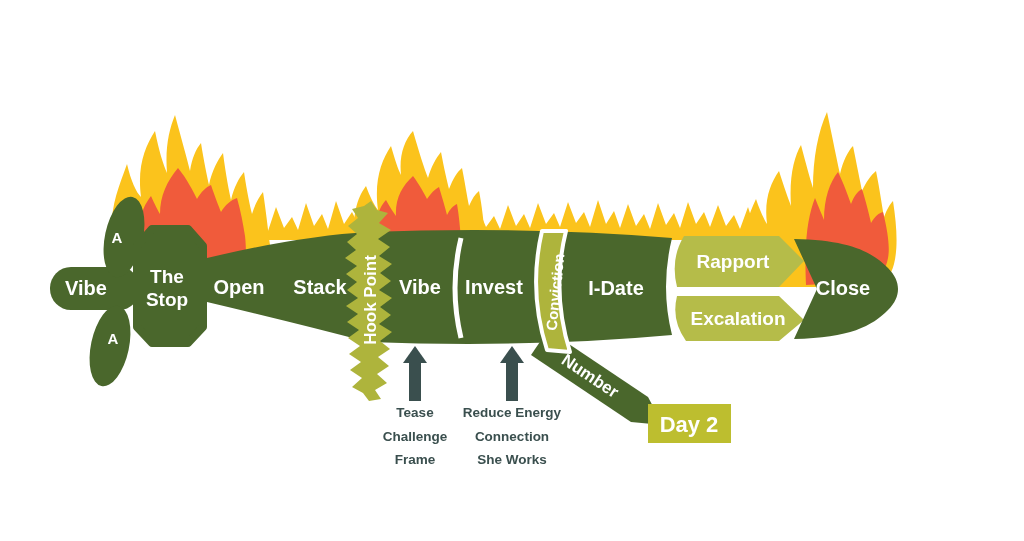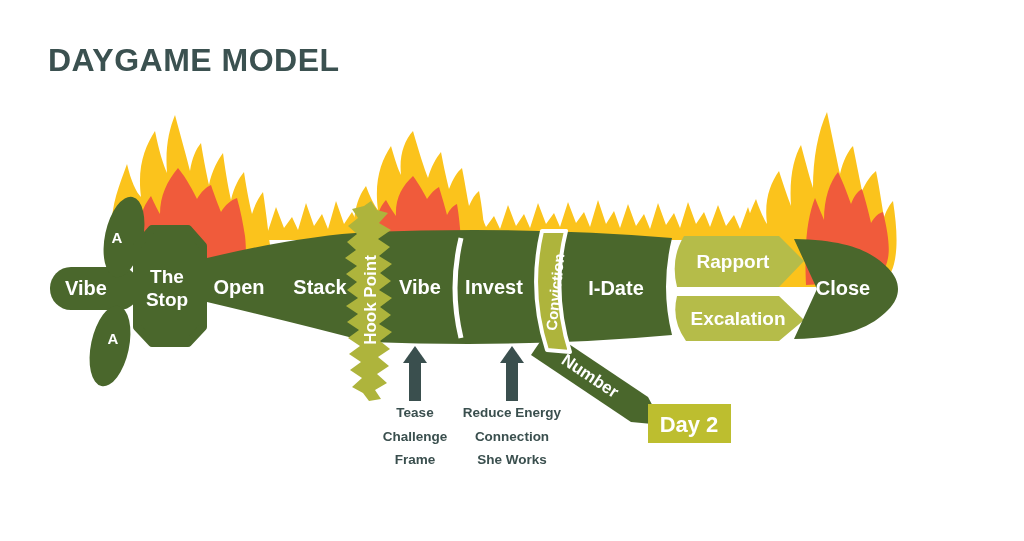--- a/index.html
+++ b/index.html
@@ -15,21 +15,20 @@
   .conv-label{fill:#ffffff;font-size:15px;font-weight:bold;}
   .a-label{fill:#ffffff;font-size:15px;font-weight:bold;}
   .day2-label{fill:#ffffff;font-size:22px;font-weight:bold;}
   .note{fill:#3a4f4e;font-size:13.5px;font-weight:bold;}
 </style>
 </head>
 <body>
 
 <div class="stage">
 
-  <div class="title">DAYGAME MODEL</div>
 
   <svg width="1024" height="541" viewBox="0 0 1024 541">
 
     <g>
 
       <path fill="#fbc31c" d="
         M195,240 L200,233 L206,221 L212,231 L219,212 L226,229 L233,222 L238,232
         L246,210 L254,230 L262,219 L268,231 L276,207 L284,228 L292,217 L298,230
         L306,203 L314,226 L322,214 L328,229 L336,201 L344,224 L352,212 L360,228
         L368,210 L376,228 L384,214 L392,229 L400,212 L408,228 L416,206 L424,227

